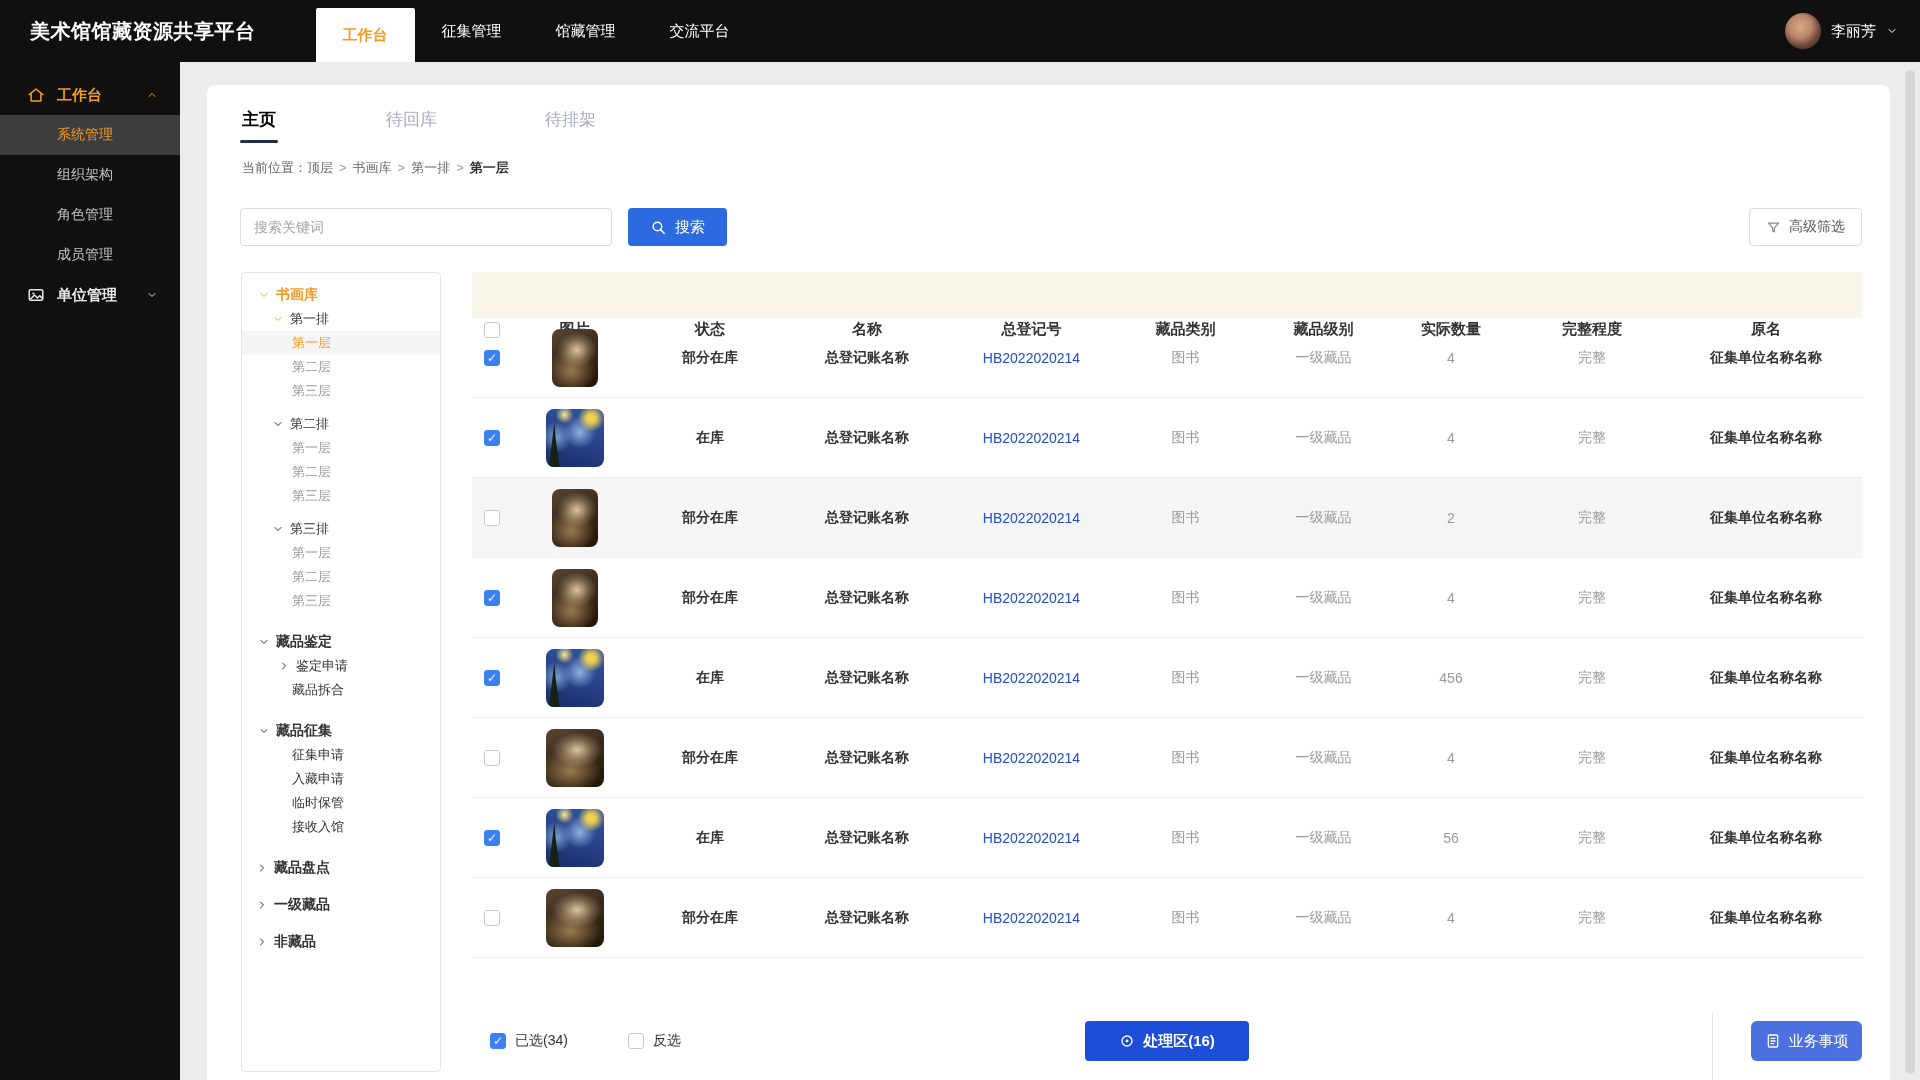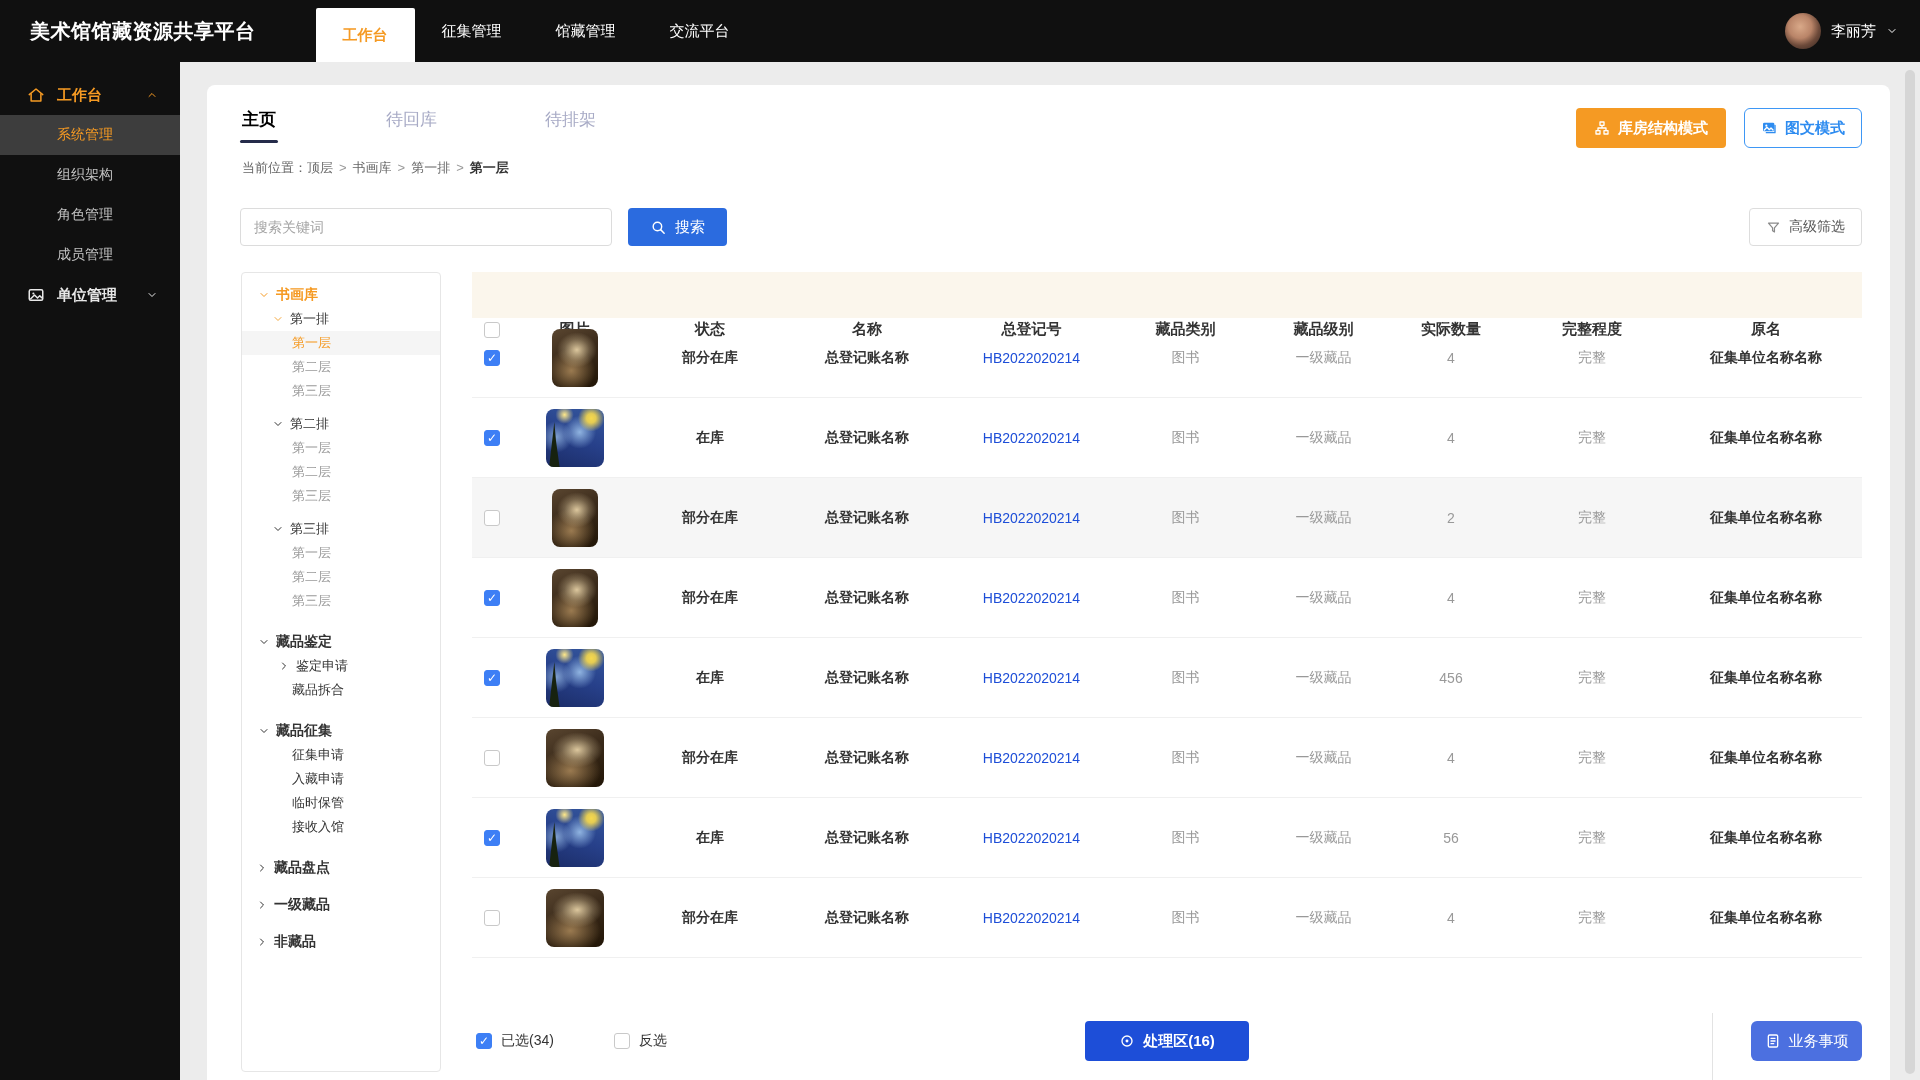--- a/index.html
+++ b/index.html
@@ -116,21 +116,21 @@
       radial-gradient(circle at 58% 40%, #8fb3e0 0%, rgba(143,179,224,0) 34%),
       radial-gradient(circle at 18% 48%, #7fa0d0 0%, rgba(127,160,208,0) 28%),
       linear-gradient(200deg, #35589e 0%, #27408a 50%, #1b2c66 100%); }
   .thumb.starry-night::after { content:""; position:absolute; left:6%; bottom:-2px; width:22%; height:80%;
     background:#17220f; clip-path:polygon(42% 0, 0 100%, 85% 100%, 55% 40%); }
 
   
   .footer-bar { position:absolute; left:265px; top:936px; width:1390px; height:40px;
     display:flex; align-items:center; }
   .fchk-group { display:flex; align-items:center; gap:9px; font-size:14px; color:#333; cursor:pointer; }
-  .fchk-group.first { margin-left:4px; }
+  .fchk-group.first { margin-left:18px; }
   .fchk-group.second { margin-left:60px; }
   .btn-process { position:absolute; left:50%; transform:translateX(-50%); height:40px; width:164px;
     background:#1d4ed8; color:#fff; font-size:15px; font-weight:bold; }
   .btn-business { margin-left:auto; height:40px; width:111px; background:#4C70E0; color:#fff;
     font-size:15px; border-radius:6px; }
   .footer-divider { position:absolute; left:1505px; top:928px; width:1px; height:67px; background:#E3E3E3; }
 </style>
 </head>
 <body>
 
@@ -196,44 +196,20 @@
   </div>
 
   <main class="card">
 
     <div class="tabs">
         <div class="tab active"><span>主页</span><div class="underline"></div></div>
         <div class="tab"><span>待回库</span></div>
         <div class="tab"><span>待排架</span></div>
       </div>
 
-    <div class="mode-buttons">
-      <button class="btn btn-structure">
-        <span>
-            <svg width="16" height="16" viewBox="0 0 24 24" fill="none" stroke="#fff" stroke-width="2" stroke-linecap="round" stroke-linejoin="round" style="display:block">
-              <rect x="9" y="3" width="6" height="5"></rect>
-              <rect x="3" y="16" width="6" height="5"></rect>
-              <rect x="15" y="16" width="6" height="5"></rect>
-              <path d="M12 8v4M6 16v-4h12v4"></path>
-            </svg>
-          </span>
-        <span>库房结构模式</span>
-      </button>
-      <button class="btn btn-graphic">
-        <span>
-            <svg width="16" height="16" viewBox="0 0 24 24" fill="none" stroke="#2E8CF0" stroke-width="2" stroke-linecap="round" stroke-linejoin="round" style="display:block">
-              <rect x="3" y="4" width="17" height="13" rx="2" fill="#2E8CF0" stroke="none"></rect>
-              <circle cx="8" cy="8.5" r="1.6" fill="#fff" stroke="none"></circle>
-              <path d="M5 15l4-4 3.5 3.5 2.5-2.5 3 3" stroke="#fff"></path>
-              <path d="M21 8v11H8" stroke="#2E8CF0"></path>
-            </svg>
-          </span>
-        <span>图文模式</span>
-      </button>
-    </div>
 
     <div class="breadcrumb"><span>当前位置：</span><span class="crumb">顶层</span><span class="sep">&gt;</span><span class="crumb">书画库</span><span class="sep">&gt;</span><span class="crumb">第一排</span><span class="sep">&gt;</span><span class="crumb last">第一层</span></div>
 
     <div class="search-row">
       <input class="search-input" placeholder="搜索关键词" style="">
       <button class="btn btn-search">
         <span>
             <svg width="17" height="17" viewBox="0 0 24 24" fill="none" stroke="#fff" stroke-width="2" stroke-linecap="round" stroke-linejoin="round" style="display:block">
               <circle cx="10.5" cy="10.5" r="6"></circle>
               <line x1="15" y1="15" x2="20" y2="20"></line>

